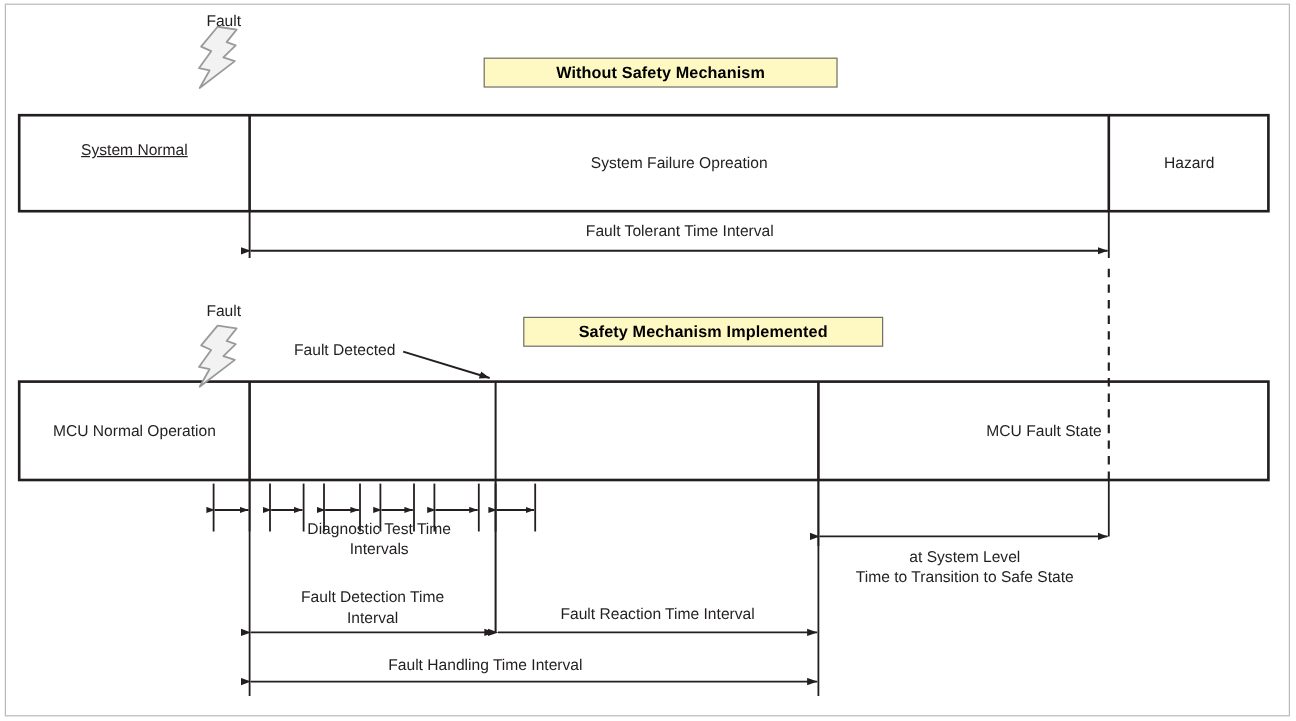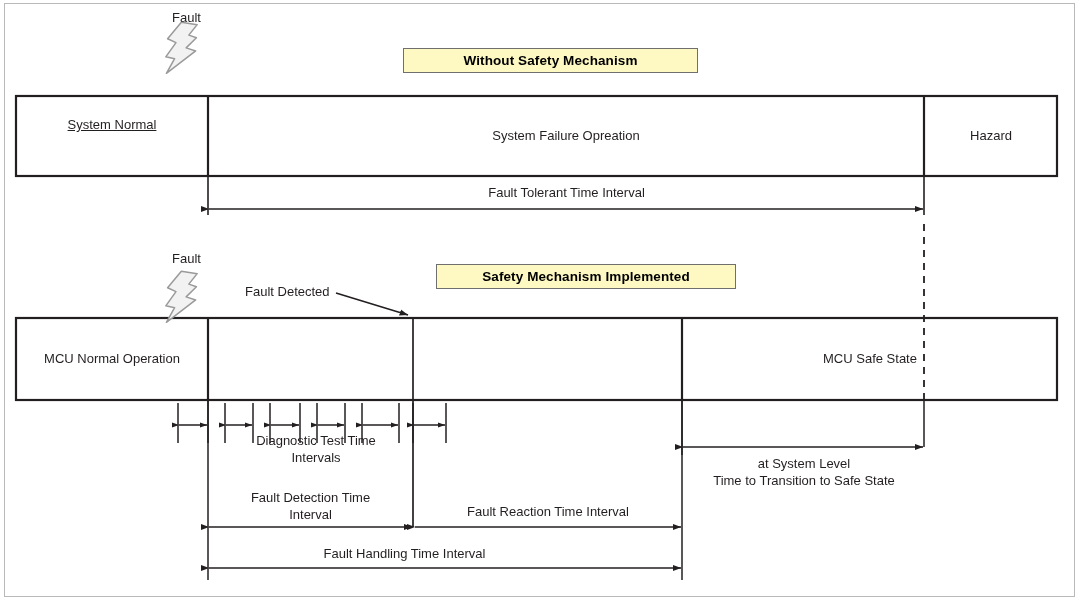--- a/index.html
+++ b/index.html
@@ -125,21 +125,21 @@
 
   <div class="faultword" style="left:172px;top:251px;">Fault</div>
 
   <div class="faultword" style="left:245px;top:284px;">Fault Detected</div>
 
   <div class="bandlabel" style="left:20px;top:350px;width:184px;">
     <div>MCU Normal Operation</div>
   </div>
 
   <div class="bandlabel" style="left:686px;top:350px;width:368px;">
-    <div>MCU Safe State</div>
+    <div>MCU Fault State</div>
   </div>
 
   <div class="bandlabel" style="left:208px;top:432px;width:216px;">
     <div>Diagnostic Test Time</div>
     <div>Intervals</div>
   </div>
 
   <div class="bandlabel" style="left:208px;top:489px;width:205px;">
     <div>Fault Detection Time</div>
     <div>Interval</div>

